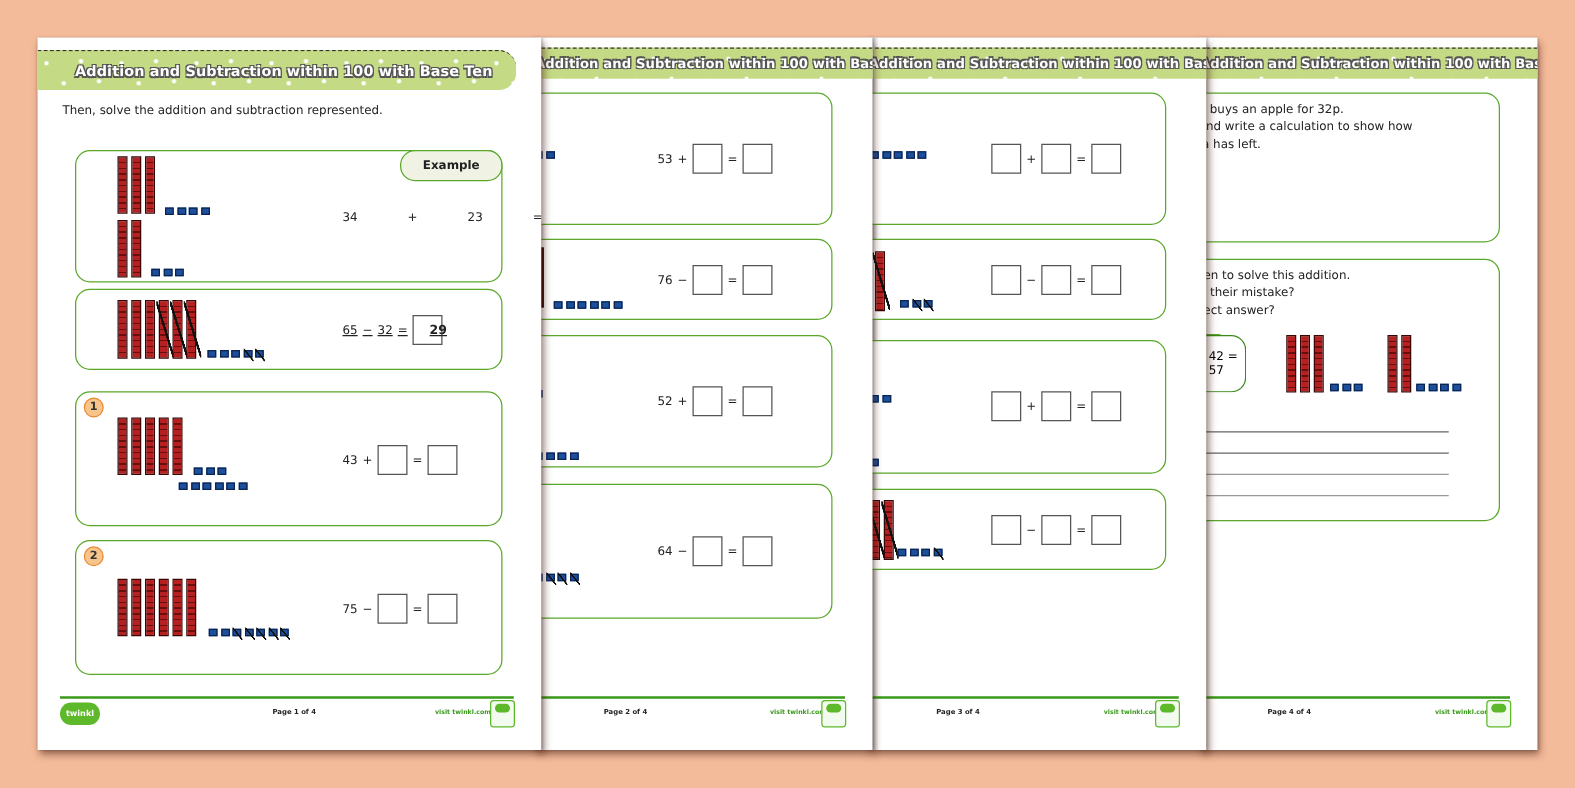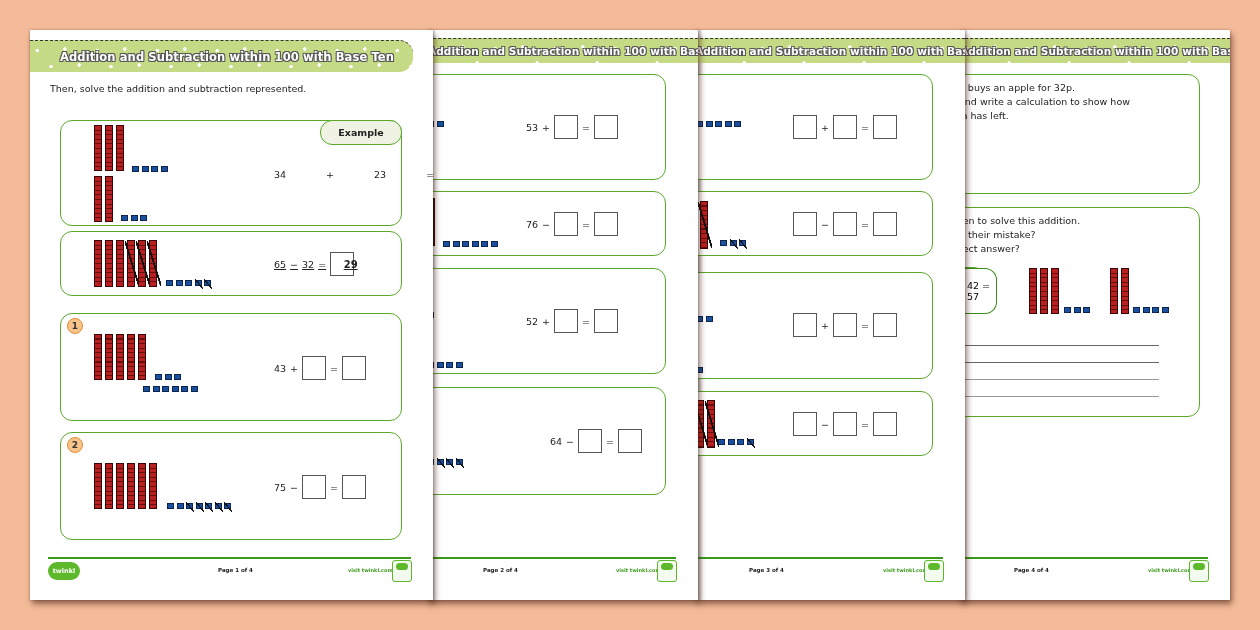--- a/index.html
+++ b/index.html
@@ -302,21 +302,21 @@
     </div>
   </div>
 
   <div class="qbox" style="left:-14px; top:357px; width:252px; height:108px;">
     <div class="ones" style="left:12px; top:71px;">
       <div class="cube"></div>
         <div class="cube crossed"></div>
         <div class="cube crossed"></div>
         <div class="cube crossed"></div>
     </div>
-    <div class="eq" style="left:111px; top:41px;margin-left:24px;">
+    <div class="eq" style="left:111px; top:41px;">
       <span>64</span>
       <span>−</span>
       <div class="ansbox"></div>
       <span>=</span>
       <div class="ansbox"></div>
     </div>
   </div>
   <div class="footer-line" style="left:0;"></div>
   <div class="footer-page" style="left:55px;">Page 2 of 4</div>
   <div class="footer-visit" style="left:188px;">visit twinkl.com</div>

